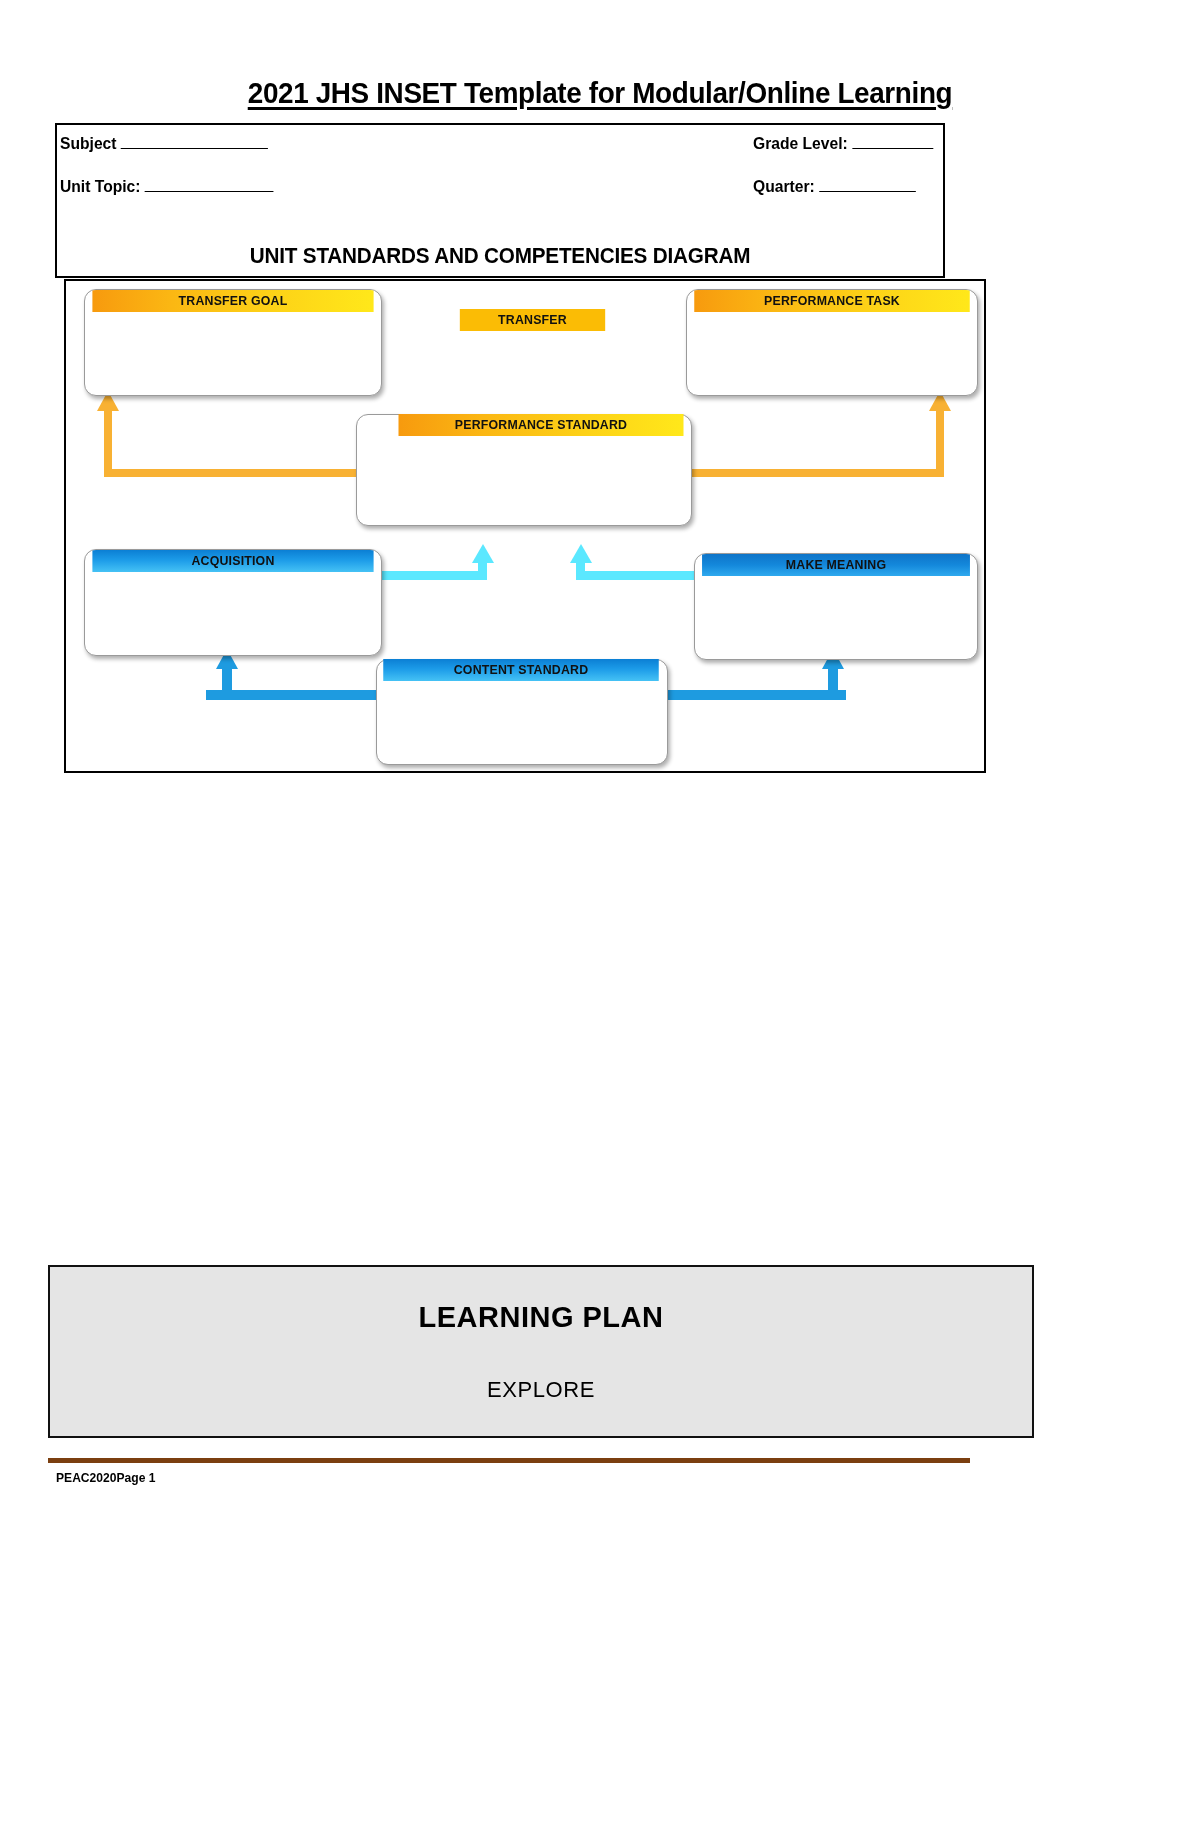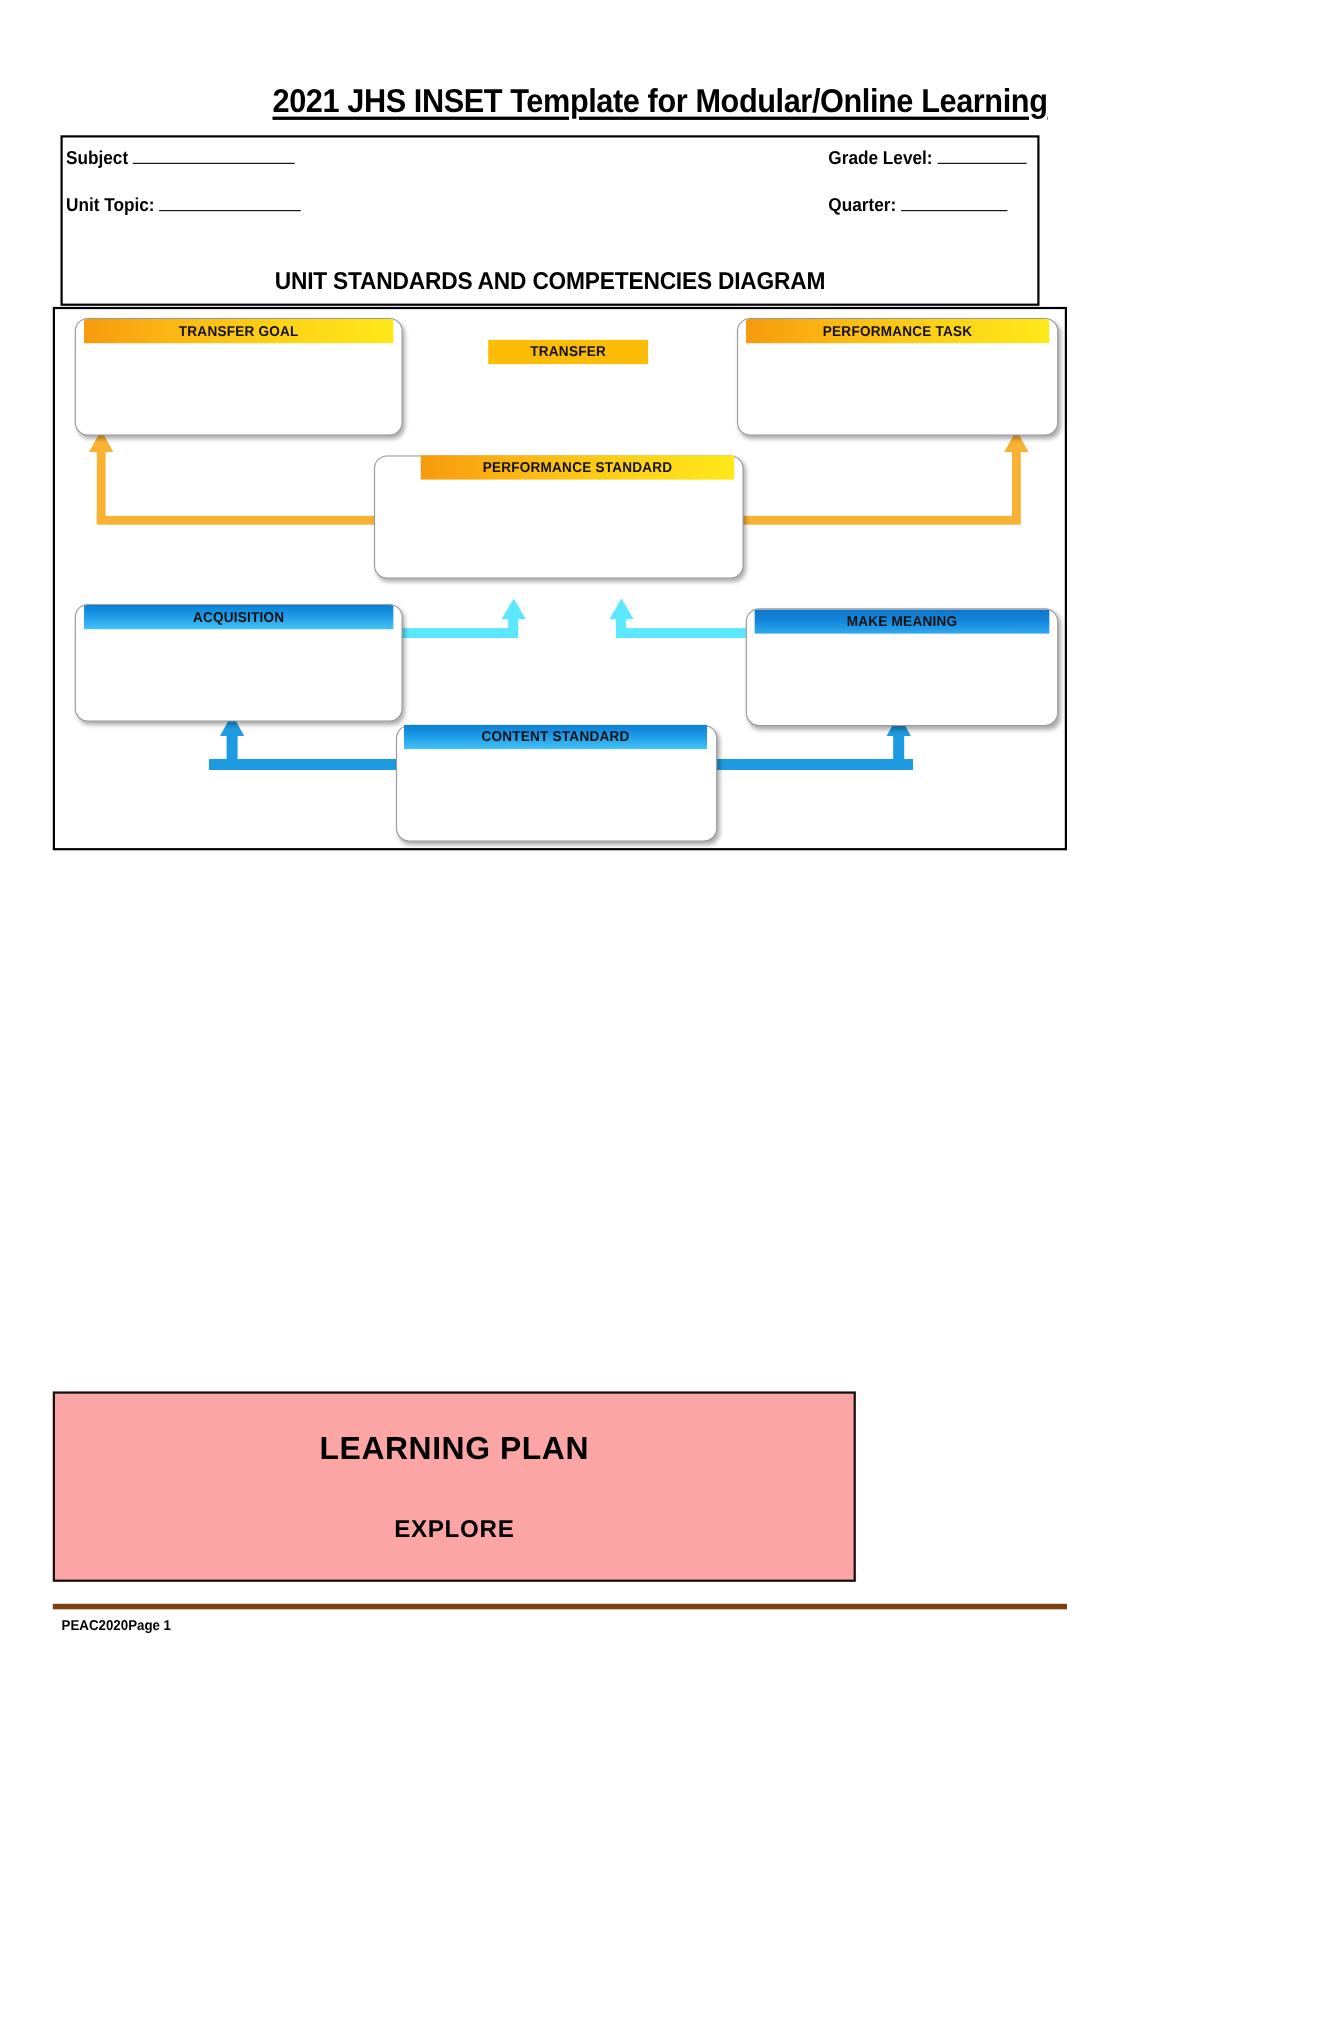--- a/index.html
+++ b/index.html
@@ -37,21 +37,21 @@
   .f-quarter .line{width:105px;}
 
   .section-head{
     position:absolute;left:55px;top:243px;width:890px;text-align:center;
     font-size:22px;font-weight:bold;color:#000;letter-spacing:-0.2px;
     transform:scaleX(0.94);transform-origin:center;
   }
 
   
   .diagram{
-    position:absolute;left:48px;top:279px;width:922px;height:494px;
+    position:absolute;left:64px;top:279px;width:922px;height:494px;
     border:2px solid #000;box-sizing:border-box;background:#fff;
   }
   .dg{position:absolute;}
 
   
   .node{
     position:absolute;background:#ffffff;
     border:1px solid #9a9a9a;border-radius:12px;
     box-shadow:2px 3px 4px rgba(0,0,0,0.32);
     overflow:hidden;
@@ -75,30 +75,30 @@
   .strip-solid{background:#FBBC05;}
   .strip-orange{background:linear-gradient(90deg,#F79A0E 0%,#FBB713 30%,#FDD117 65%,#FFE81A 100%);}
   .strip-bluegrad{background:linear-gradient(180deg,#0B7FD4 0%,#1C9BE8 45%,#45C2F5 100%);}
 
   
   .bar{position:absolute;}
   .arrow-up{position:absolute;width:0;height:0;border-left:11px solid transparent;border-right:11px solid transparent;}
 
   
   .lp-panel{
-    position:absolute;left:48px;top:1265px;width:730px;height:173px;
-    background:#fca5a5;border:2px solid #111;box-sizing:border-box;
+    position:absolute;left:48px;top:1265px;width:986px;height:173px;
+    background:#e5e5e5;border:2px solid #111;box-sizing:border-box;
   }
   .lp-title{
     position:absolute;left:0;top:34px;width:100%;text-align:center;
     font-size:29px;font-weight:bold;color:#000;letter-spacing:0.5px;
   }
   .lp-sub{
     position:absolute;left:0;top:110px;width:100%;text-align:center;
-    font-size:22px;font-weight:bold;color:#000;letter-spacing:0.6px;
+    font-size:22px;font-weight:normal;color:#000;letter-spacing:0.6px;
   }
 
   
   .foot-rule{position:absolute;left:48px;top:1458px;width:922px;height:5px;background:#7B3F10;}
   .foot-text{position:absolute;left:56px;top:1470px;font-size:13px;font-weight:bold;color:#000;
              transform:scaleX(0.93);transform-origin:left center;}
 </style>
 </head>
 <body>
 

